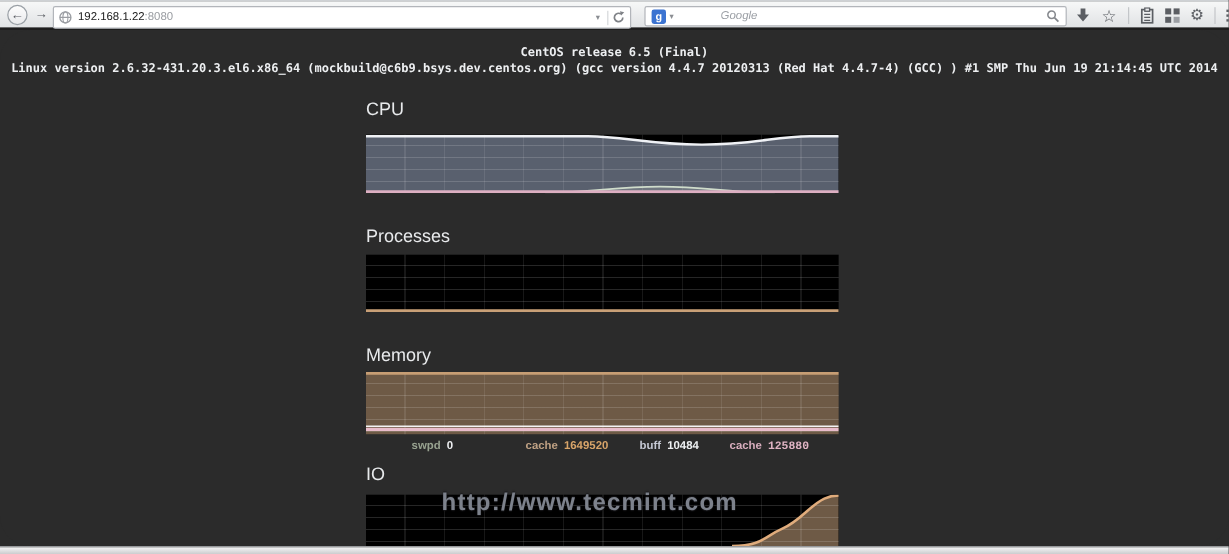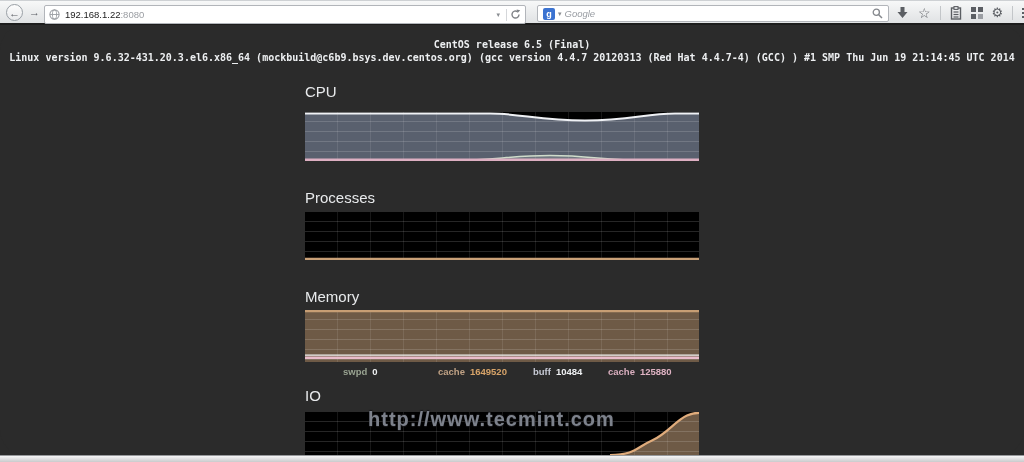--- a/index.html
+++ b/index.html
@@ -22,21 +22,21 @@
   .url-text { font-size:9.5px; color:#1b1b1b; margin-left:5px; white-space:nowrap; flex:1; }
   .url-port { color:#9a9da2; }
   .urlbar .caret, .searchbar .caret { font-size:7px; color:#8a8d92; padding:0 3px; cursor:pointer; }
   .url-divider { width:1px; height:12px; background:#d5d7da; margin:0 3px; }
   .searchbar { position:absolute; left:537px; top:4px; width:352px; height:17px; background:#fff;
                border:1px solid #b2b5ba; border-radius:2px; display:flex; align-items:center;
                padding:0 5px; }
   .g-fav { width:12px; height:12px; background:#3b73d1; border-radius:2px; color:#fff;
            font-size:9px; font-weight:bold; text-align:center; line-height:12px; cursor:pointer; }
   .search-input { flex:1; border:none; outline:none; font-size:9.5px; height:13px;
-                  font-family:"Liberation Sans", sans-serif; color:#333; min-width:0; }
+                  font-family:"Liberation Sans", sans-serif; color:#333; min-width:0;margin-left:36px; }
   .search-input::placeholder { color:#999da3; font-style:italic; }
   .toolbar-icons { position:absolute; left:896px; top:0; height:23px; display:flex;
                    align-items:center; gap:9px; }
   .tb-sep { width:1px; height:14px; background:#c3c6c9; }
   .tb-glyph { font-size:13px; color:#5b5e63; line-height:1; cursor:pointer; }
   .tiles { width:12px; height:12px; display:grid; grid-template-columns:5px 5px;
            grid-template-rows:5px 5px; gap:2px; cursor:pointer; }
   .tiles div { background:#5b5e63; }
   .tiles div:nth-child(4) { background:#9b9ea3; }
   .menu-bars { width:12px; cursor:pointer; }
@@ -130,21 +130,21 @@
         <i></i>
           <i></i>
           <i></i>
       </span>
     </div>
   </div>
 
   <div class="page" style="background: rgb(43, 43, 43);">
 
     <div class="os-line os-line1">CentOS release 6.5 (Final)</div>
-    <div class="os-line os-line2">Linux version 9.6.32-431.20.3.el6.x86_64 (mockbuild@c6b9.bsys.dev.centos.org) (gcc version 4.4.7 20120313 (Red Hat 4.4.7-4) (GCC) ) #1 SMP Thu Jun 19 21:14:45 UTC 2014</div>
+    <div class="os-line os-line2">Linux version 2.6.32-431.20.3.el6.x86_64 (mockbuild@c6b9.bsys.dev.centos.org) (gcc version 4.4.7 20120313 (Red Hat 4.4.7-4) (GCC) ) #1 SMP Thu Jun 19 21:14:45 UTC 2014</div>
 
     <div class="sec-title" style="top:58px">CPU</div>
     <div class="chart" style="top:87px; height:49px;">
       <div class="bg" style="background:#000"></div>
       <svg viewBox="0 0 394 49" width="394" height="49">
         <path d="M0,1.5 L185,1.5 C215,1.5 235,8.5 280,8.5 C325,8.5 340,1.5 370,1.5 L394,1.5 L394,49 L0,49 Z" style="fill: rgb(89, 96, 110);"></path>
       </svg>
       <div class="grid"></div>
       <svg viewBox="0 0 394 49" width="394" height="49">
         <path fill="rgba(215,228,210,0.18)" stroke-width="1.4" d="M150,48.4 C190,48.4 205,43.5 245,43.5 C285,43.5 300,48.4 340,48.4 L340,49 L150,49 Z" style="stroke: rgb(207, 220, 203);"></path>
@@ -169,21 +169,21 @@
       <svg viewBox="0 0 394 52" width="394" height="52">
         <line x1="0" y1="1.2" x2="394" y2="1.2" stroke-width="2.2" style="stroke: rgb(199, 158, 116);"></line>
         <line x1="0" y1="45.2" x2="394" y2="45.2" stroke-width="1.2" style="stroke: rgb(244, 244, 244);"></line>
         <line x1="0" y1="47.8" x2="394" y2="47.8" stroke-width="2.6" style="stroke: rgb(233, 188, 203);"></line>
       </svg>
     </div>
     <div class="stats" style="top:341px">
       <span class="stat" style="left:38px"><span class="s-label" style="color: rgb(152, 162, 144);">swpd</span><span class="s-val">0</span></span>
       <span class="stat" style="left:133px"><span class="s-label" style="color: rgb(191, 161, 132);">cache</span><span class="s-val" style="color: rgb(216, 164, 105);">1649520</span></span>
       <span class="stat" style="left:228px"><span class="s-label" style="color: rgb(198, 201, 212);">buff</span><span class="s-val">10484</span></span>
-      <span class="stat" style="left:303px"><span class="s-label" style="color: rgb(217, 174, 190); text-align: right;">cache</span><span class="s-val" style="color: rgb(223, 179, 195);">125880</span></span>
+      <span class="stat" style="left:303px"><span class="s-label" style="color: rgb(217, 174, 190); text-align: right;">cache</span><span class="s-val" style="color: rgb(223, 179, 195); font-family: Liberation Mono, monospace;">125880</span></span>
     </div>
 
     <div class="sec-title" style="top:362px">IO</div>
     <div class="chart" style="top:387px; height:43px;">
       <div class="bg" style="background:#000"></div>
       <svg viewBox="0 0 394 43" width="394" height="43">
         <path d="M305,43 C330,43 332,35 347,28.5 C362,22 370,9 382,3.5 C387,1.2 391,0.8 394,0.8 L394,43 Z" style="fill: rgb(110, 90, 70);"></path>
       </svg>
       <div class="grid"></div>
       <svg viewBox="0 0 394 43" width="394" height="43">

